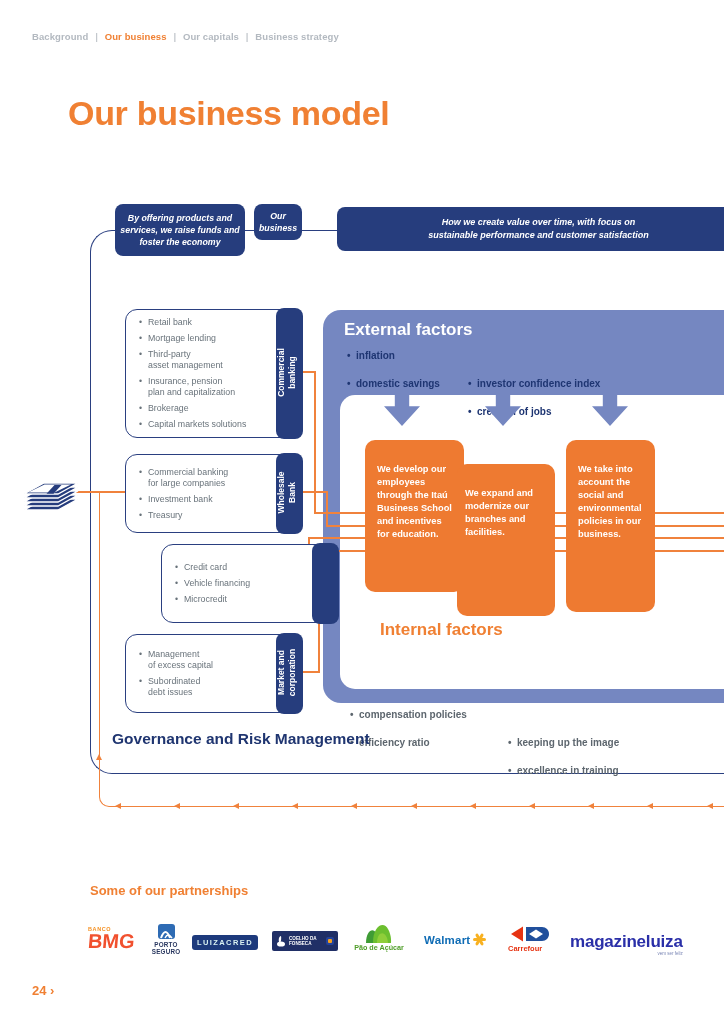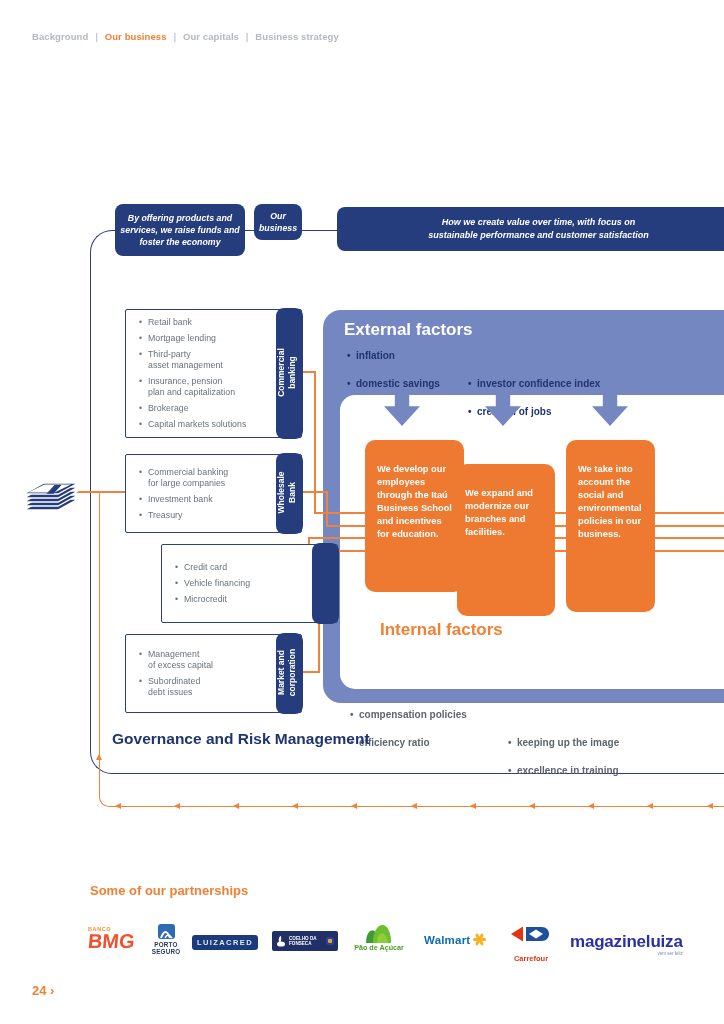--- a/index.html
+++ b/index.html
@@ -13,21 +13,21 @@
   
   .pagetitle{font-size:34px;font-weight:bold;color:#f08033;letter-spacing:-.3px;}
   
   .outer-border{left:90px;top:230px;width:650px;height:542px;border:1.6px solid #2a3f80;
     border-right:none;border-radius:22px 0 0 22px;}
   
   .navybox{background:#263d7d;color:#fff;font-style:italic;font-weight:bold;
     display:flex;align-items:center;justify-content:center;text-align:center;
     border-radius:8px;white-space:pre-line;z-index:3;}
   
-  .seg{background:#fff;border:1.2px solid #2a3f80;border-radius:2px;z-index:3;}
+  .seg{background:#fff;border:1.2px solid #2a3f80;border-radius:12px;z-index:3;}
   .seg-strip{position:absolute;top:-2px;bottom:-2px;right:-2px;width:27px;
     background:#263d7d;border-radius:8px;}
   .vlabel{position:absolute;color:#fff;font-weight:bold;font-size:8.5px;line-height:10.5px;
     text-align:center;white-space:pre-line;transform:rotate(-90deg);
     display:flex;align-items:center;justify-content:center;z-index:4;}
   .seg-list{list-style:none;margin:0;padding:0;height:100%;display:flex;flex-direction:column;
     justify-content:center;box-sizing:border-box;padding-left:13px;padding-right:32px;}
   .seg-list li{position:relative;padding-left:9px;color:#68727a;font-size:8.8px;line-height:11px;
     margin:2.5px 0;white-space:pre-line;}
   .seg-list li::before{content:"•";position:absolute;left:0;top:0;color:#68727a;}
@@ -73,40 +73,41 @@
     display:flex;align-items:center;gap:3px;padding:0 4px;box-sizing:border-box;}
   .coelho-text{font-size:4.6px;font-weight:bold;color:#ffffff;line-height:5px;white-space:pre-line;flex:1;}
   .itau-mini{width:8px;height:8px;background:#24439b;border-radius:2px;
     display:flex;align-items:center;justify-content:center;}
   .itau-mini span{display:block;width:4px;height:4px;background:#f6a11d;border-radius:1px;}
   .pao-text{font-size:7.2px;font-weight:bold;color:#4f9d28;text-align:center;}
   .wm-text{font-size:11.5px;font-weight:bold;color:#0f6cb5;letter-spacing:.2px;}
   .spark{position:relative;width:13px;height:13px;display:inline-block;margin-left:3px;top:2px;}
   .spark i{position:absolute;left:0;top:5px;width:13px;height:3px;background:#f8b121;border-radius:2px;}
   .spark i:nth-child(2){transform:rotate(60deg);} .spark i:nth-child(3){transform:rotate(120deg);}
-  .carrefour-text{font-size:7.5px;font-weight:bold;color:#e63312;text-align:center;margin-top:11px;}
+  .carrefour-text{font-size:7.5px;font-weight:bold;color:#e63312;margin-top:1px;}
   .ml-name{font-size:17px;font-weight:800;color:#2a2fa8;letter-spacing:-.2px;}
   .ml-tag{display:block;text-align:right;font-size:4.5px;color:#7a86b5;margin-top:-1px;}
   .pagenum{font-size:13px;font-weight:bold;color:#f08033;}
 </style>
 </head>
 <body>
 
 <div id="page">
 
   <div class="abs crumb" style="left:32px;top:31px;">
     <span>Background</span>
     <span class="sep">|</span>
     <span class="active">Our business</span>
     <span class="sep">|</span>
     <span>Our capitals</span>
     <span class="sep">|</span>
     <span>Business strategy</span>
   </div>
 
+  <div class="abs pagetitle" style="left:68px;top:94px;">Our business model</div>
 
   <div class="abs outer-border"></div>
 
   <div class="abs loop"></div>
   <div class="arr-up" style="left:96px;top:754px;"></div>
   <div class="arr-left" style="left:115px;top:803px;"></div>
   <div class="arr-left" style="left:174px;top:803px;"></div>
   <div class="arr-left" style="left:233px;top:803px;"></div>
   <div class="arr-left" style="left:292px;top:803px;"></div>
   <div class="arr-left" style="left:351px;top:803px;"></div>

